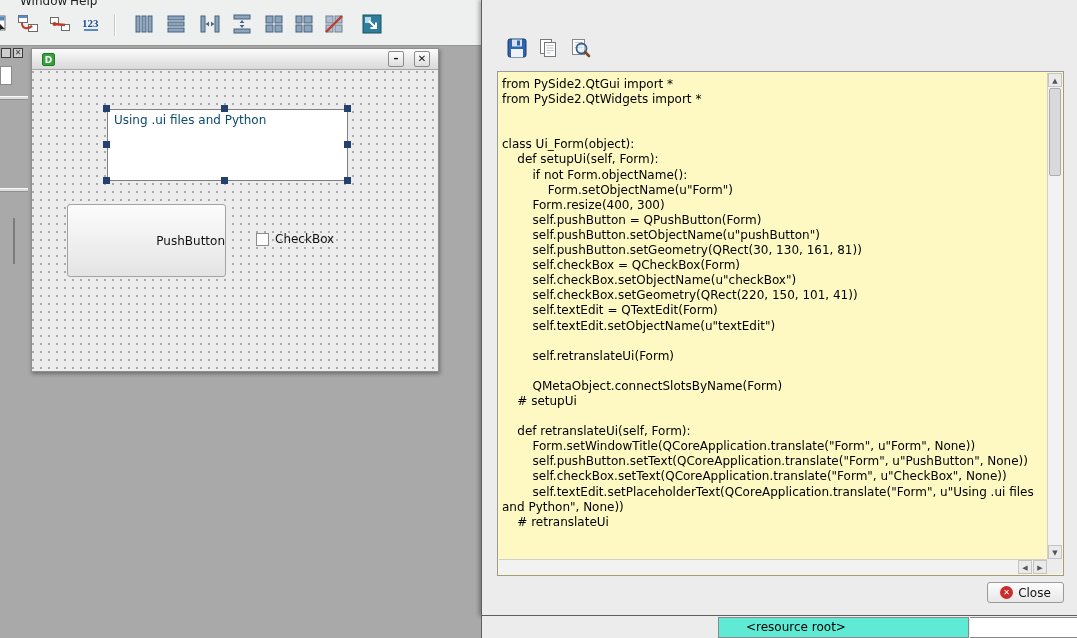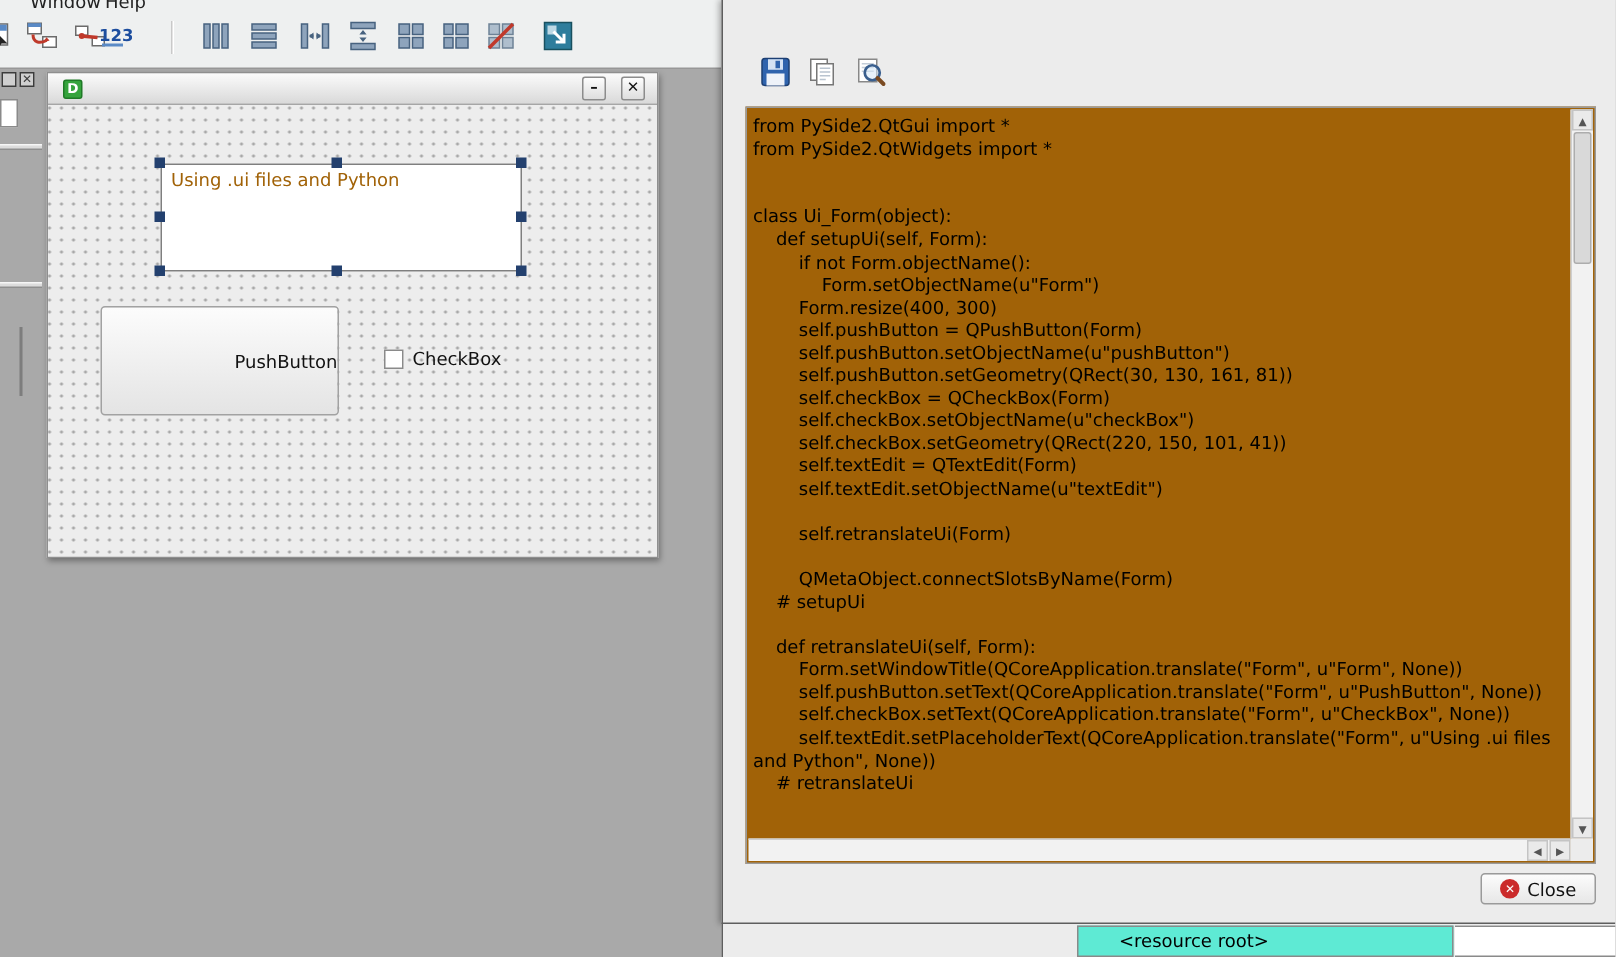--- a/index.html
+++ b/index.html
@@ -28,30 +28,30 @@
   
   .form-win { position:absolute; left:31px; top:2px; width:408px; height:324px; background:#ededed; border:1px solid #8f8f8f; box-shadow:1px 2px 4px rgba(0,0,0,.35); }
   .form-title { position:relative; height:21px; background:linear-gradient(#fbfbfb,#d9d9d9); border-bottom:1px solid #a6a6a6; }
   .form-title-text { position:absolute; left:0; right:0; top:3px; text-align:center; font-size:12px; color:#0a0a0a; }
   .form-ico { position:absolute; left:10px; top:4px; width:13px; height:13px; border-radius:2px; background:#35a33c; border:1px solid #1f7a26; color:#fff; font-size:9px; font-weight:bold; line-height:12px; text-align:center; }
   .win-btn { position:absolute; top:2px; width:16px; height:16px; background:linear-gradient(#fdfdfd,#dedede); border:1px solid #8c8c8c; border-radius:2px; text-align:center; font-size:10px; line-height:14px; font-weight:bold; color:#111; cursor:default; }
   .btn-min { right:34px; } .btn-close { right:8px; }
   .form-body { position:absolute; left:0; top:21px; right:0; bottom:0; background-color:#ededed;
       background-image:radial-gradient(circle,#a8a8a8 1px, transparent 1.1px); background-size:8px 8px; background-position:5px 6px; }
 
-  .d-textedit { position:absolute; left:75px; top:39px; width:241px; height:72px; background:#fff; border:1px solid #7f7f7f; padding:3px 6px; color:#a16207; font-size:12px; }
+  .d-textedit { position:absolute; left:75px; top:39px; width:241px; height:72px; background:#fff; border:1px solid #7f7f7f; padding:3px 6px; color:#0c4a6e; font-size:12px; }
   .handle { position:absolute; width:7px; height:7px; background:#23406e; }
   .d-pushbutton { position:absolute; left:35px; top:134px; width:159px; height:73px; background:linear-gradient(#fcfcfc,#e4e4e4); border:1px solid #a2a2a2; border-radius:3px; display:flex; align-items:center; justify-content:flex-end; font-size:12px; color:#111; }
   .d-checkbox { position:absolute; left:224px; top:162px; display:flex; align-items:center; }
   .cb-ind { width:13px; height:13px; background:#fff; border:1px solid #8a8a8a; margin-right:6px; }
 
   
   .dialog { position:absolute; left:481px; top:0; width:596px; height:616px; background:#ececec; border-left:1px solid #5e5e5e; border-bottom:1px solid #5e5e5e; box-shadow:-2px 0 4px rgba(0,0,0,.3); }
   .dlg-ti { position:absolute; top:36px; width:24px; height:24px; }
-  .code-area { position:absolute; left:15px; top:71px; width:567px; height:505px; background:#a16207; border:1px solid #9a9a9a; }
+  .code-area { position:absolute; left:15px; top:71px; width:567px; height:505px; background:#fef9c3; border:1px solid #9a9a9a; }
   .code-lines { position:absolute; left:2px; top:1px; right:17px; bottom:17px; overflow:hidden; padding:4px 2px; }
   .code-line { white-space:pre; height:15.1px; font-size:12px; color:#000; font-family:"DejaVu Sans","Liberation Sans",sans-serif; }
 
   .vsb { position:absolute; top:1px; right:1px; bottom:16px; width:15px; background:#f2f2f2; border-left:1px solid #cfcfcf; }
   .hsb { position:absolute; left:1px; right:16px; bottom:1px; height:15px; background:#f2f2f2; border-top:1px solid #cfcfcf; }
   .sb-arrow { position:absolute; width:14px; height:14px; text-align:center; font-size:7px; line-height:14px; color:#555; background:#eaeaea; border:1px solid #c4c4c4; }
   .vsb .a-up { top:0; left:0; } .vsb .a-down { bottom:0; left:0; }
   .hsb .a-left { right:15px; top:0; } .hsb .a-right { right:0; top:0; }
   .vsb .thumb { position:absolute; left:1px; right:1px; top:15px; height:88px; background:#d9d9d9; border:1px solid #adadad; border-radius:2px; }
   .sb-corner { position:absolute; right:1px; bottom:1px; width:15px; height:15px; background:#ececec; }
@@ -92,21 +92,21 @@
         </svg>
     </div>
     <div class="ti" style="left:48px;">
       <svg width="24" height="24">
           <rect x="2.5" y="5.5" width="8" height="6" fill="#fff" stroke="#6b6b6b"></rect>
           <rect x="13.5" y="12.5" width="8" height="6" fill="#fff" stroke="#6b6b6b"></rect>
           <path d="M6 12 L17 13" stroke="#c0392b" stroke-width="2.4"></path>
           <circle cx="6.5" cy="12" r="2" fill="#c0392b"></circle>
         </svg>
     </div>
-    <div class="ti" style="left:64px;">
+    <div class="ti" style="left:80px;font-family:Liberation Serif, serif;">
       <svg width="24" height="24">
           <text x="2" y="15" font-size="11" font-weight="bold" fill="#1c4d9e">123</text>
           <path d="M4 18 h14" stroke="#5a8ac6" stroke-width="2"></path>
         </svg>
     </div>
 
     <div class="tsep" style="left:114px;"></div>
 
     <div class="ti" style="left:132px;">
       <svg width="24" height="24">

